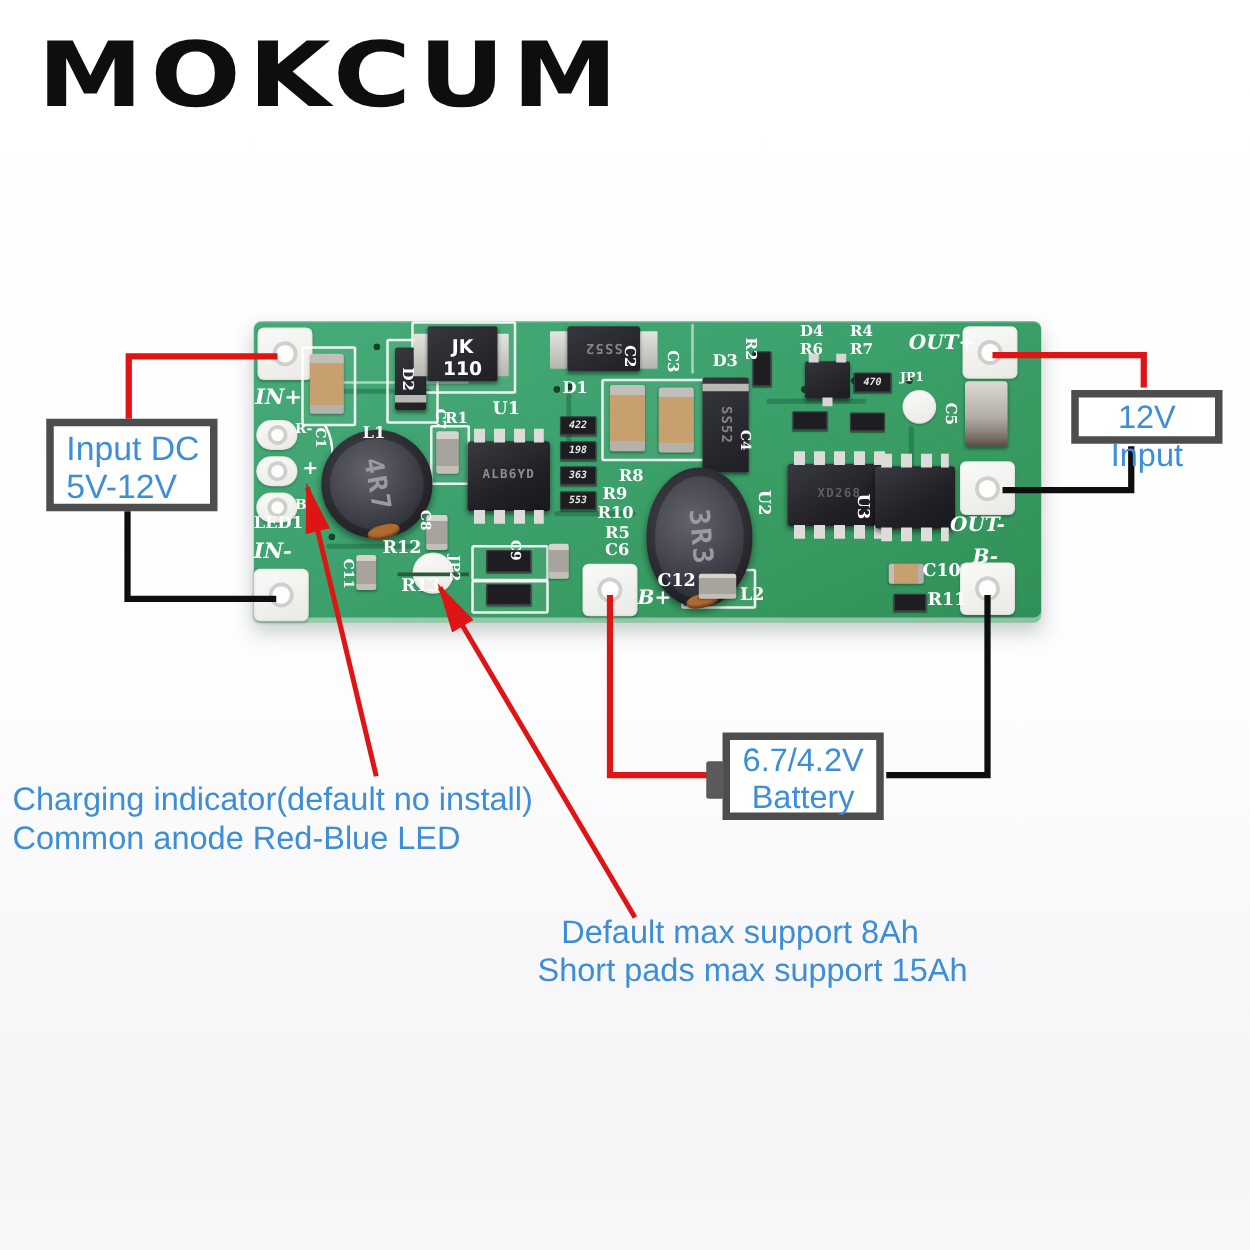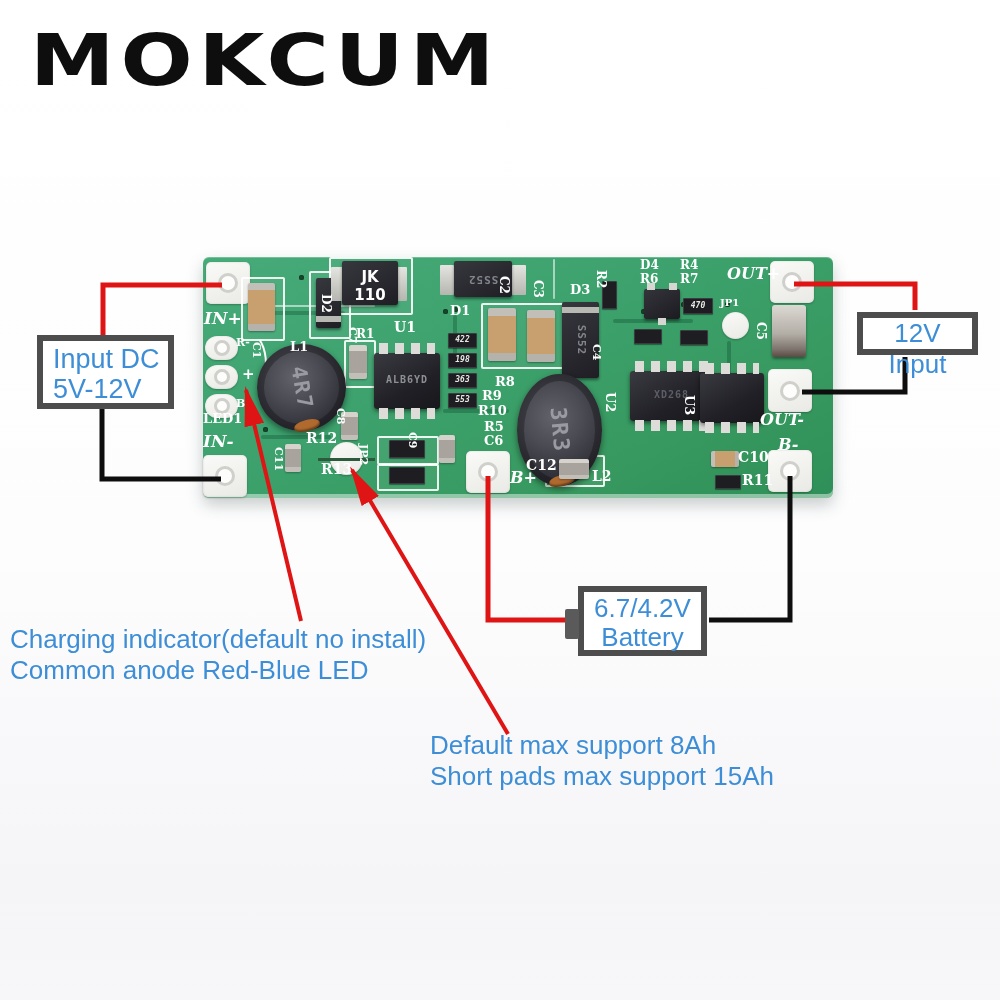--- a/index.html
+++ b/index.html
@@ -311,17 +311,17 @@
     <span class="nub"></span>
     <span class="l">6.7/4.2V</span>
     <span class="l">Battery</span>
   </div>
 
   <div class="note" id="charging-note">
     <span style="display:block;">Charging indicator(default no install)</span>
     <span style="display:block;">Common anode Red-Blue LED</span>
   </div>
   <div class="note" id="capacity-note">
-    <span style="display:block;">Default max support 8Ah</span>
+    <span style="display:block;margin-left:19px;">Default max support 8Ah</span>
     <span style="display:block;">Short pads max support 15Ah</span>
   </div>
 
 </div>
 
 </body></html>

